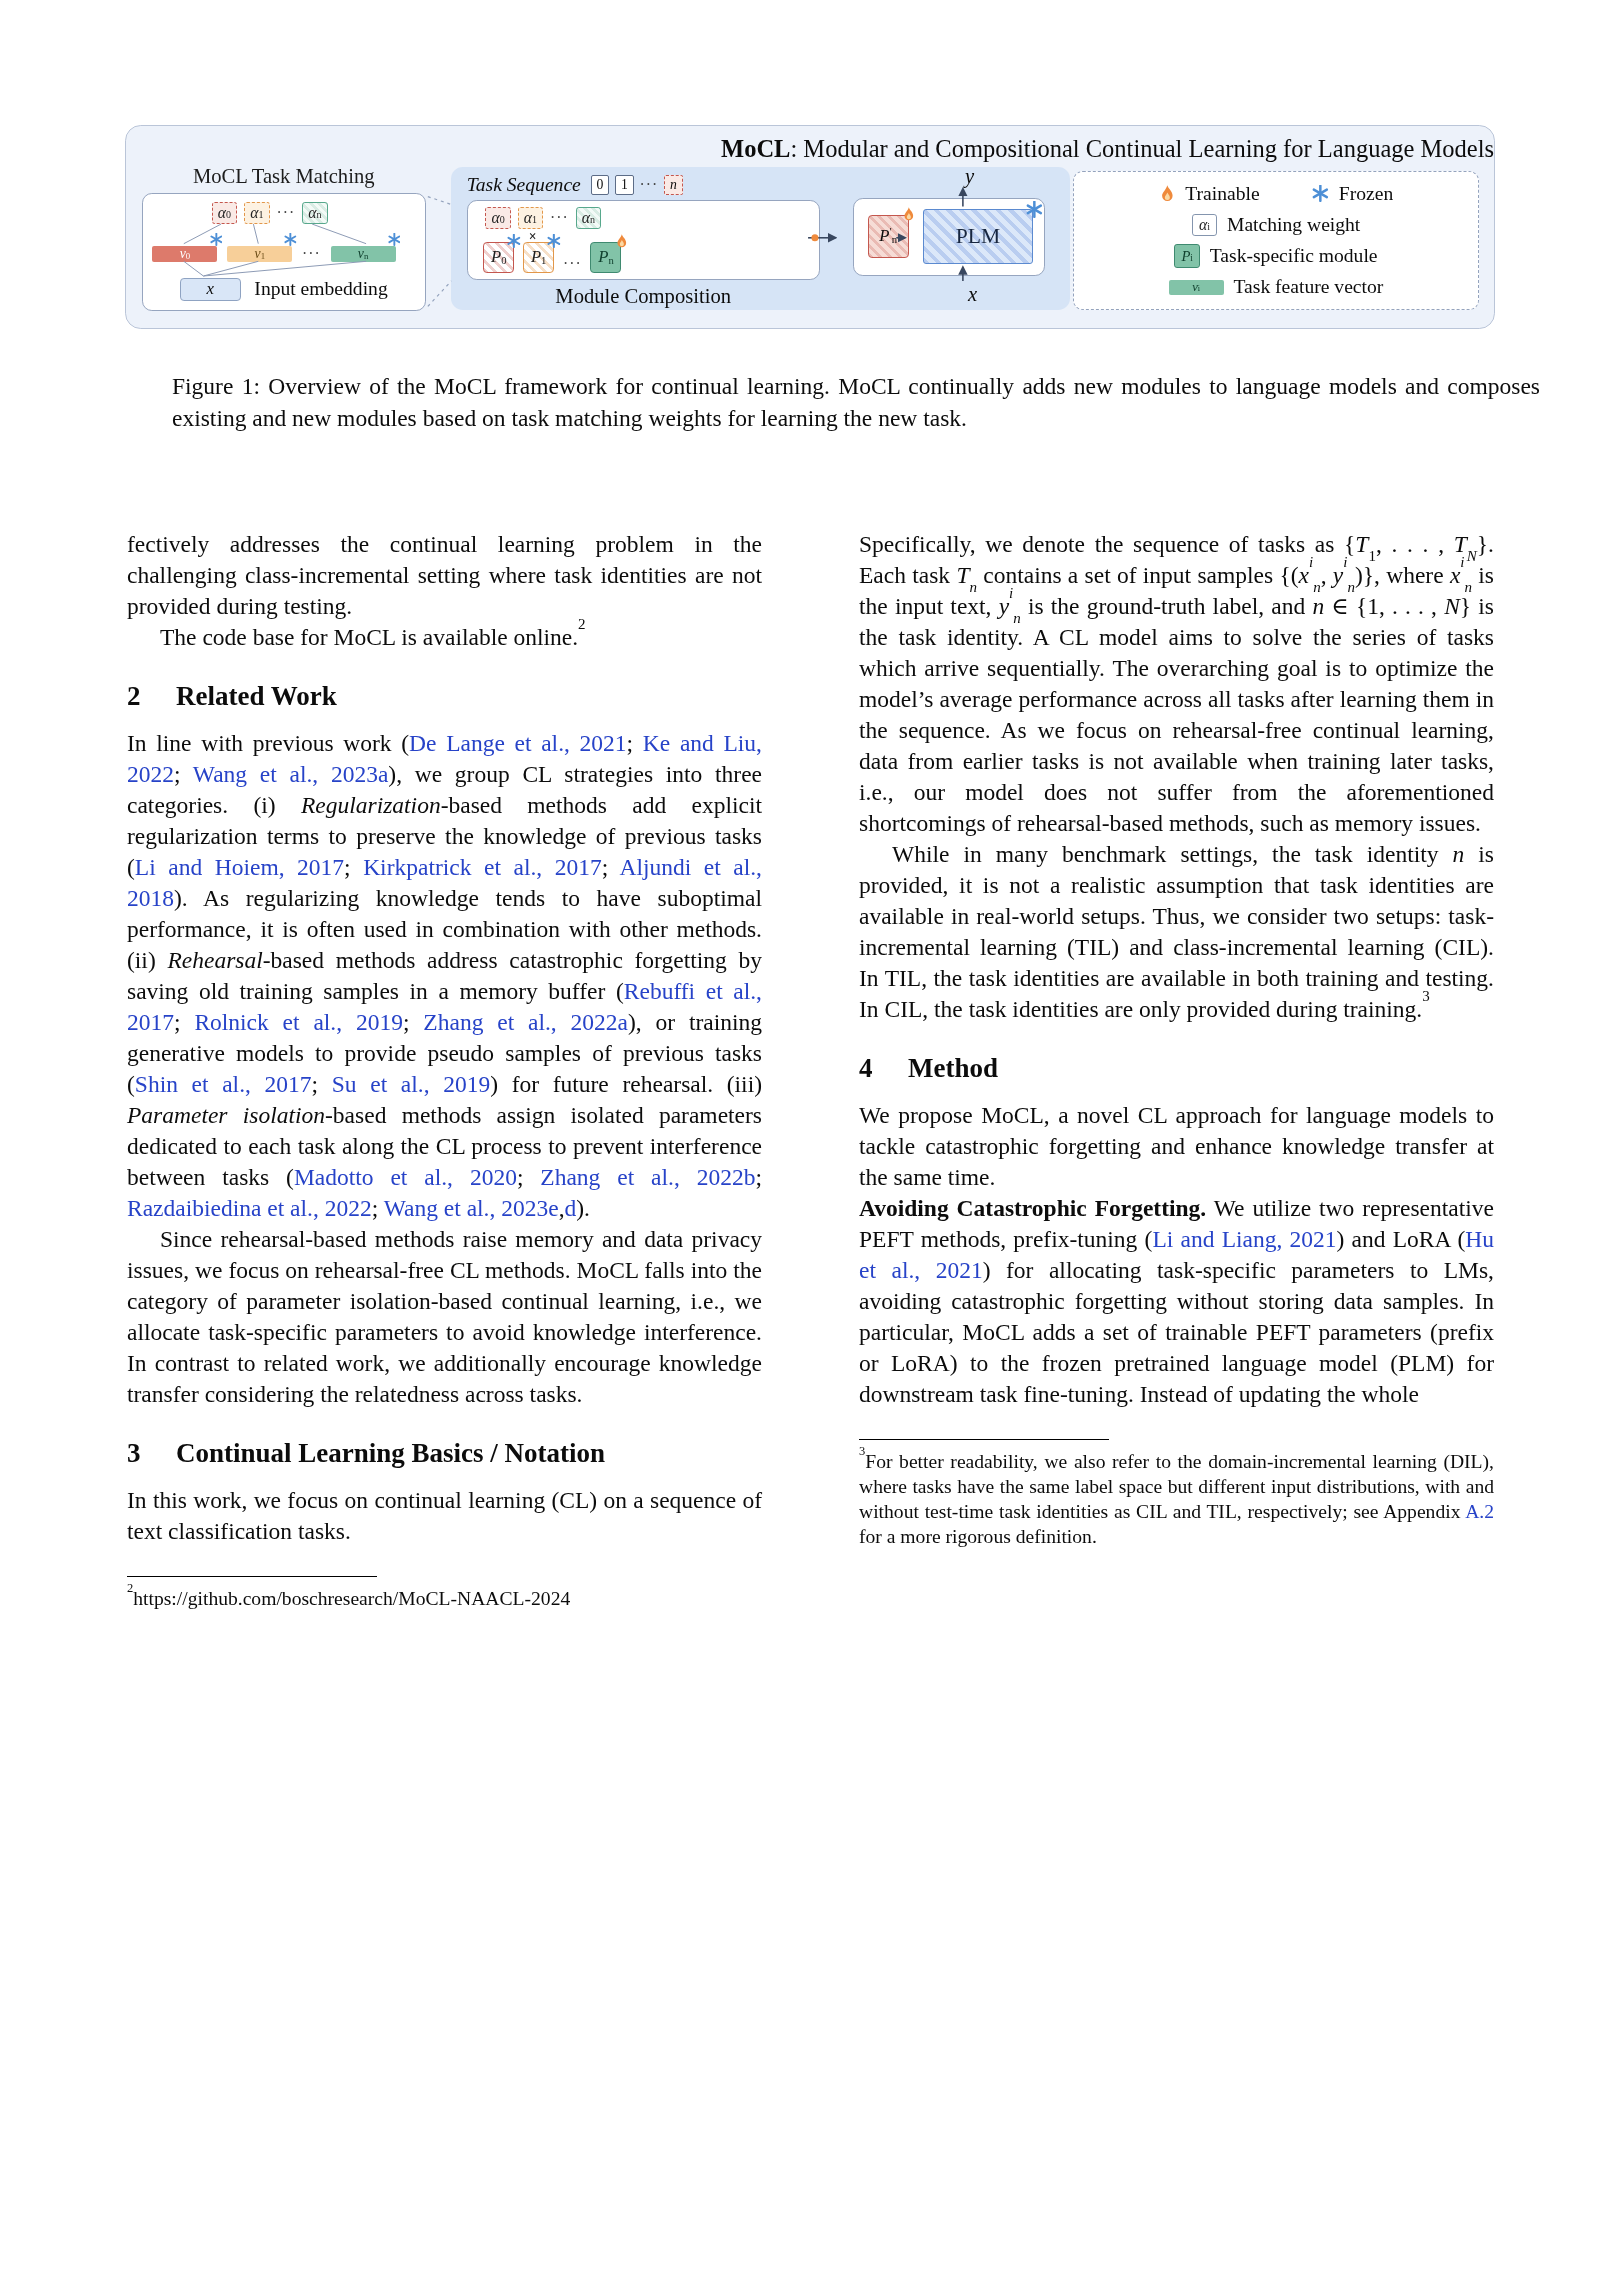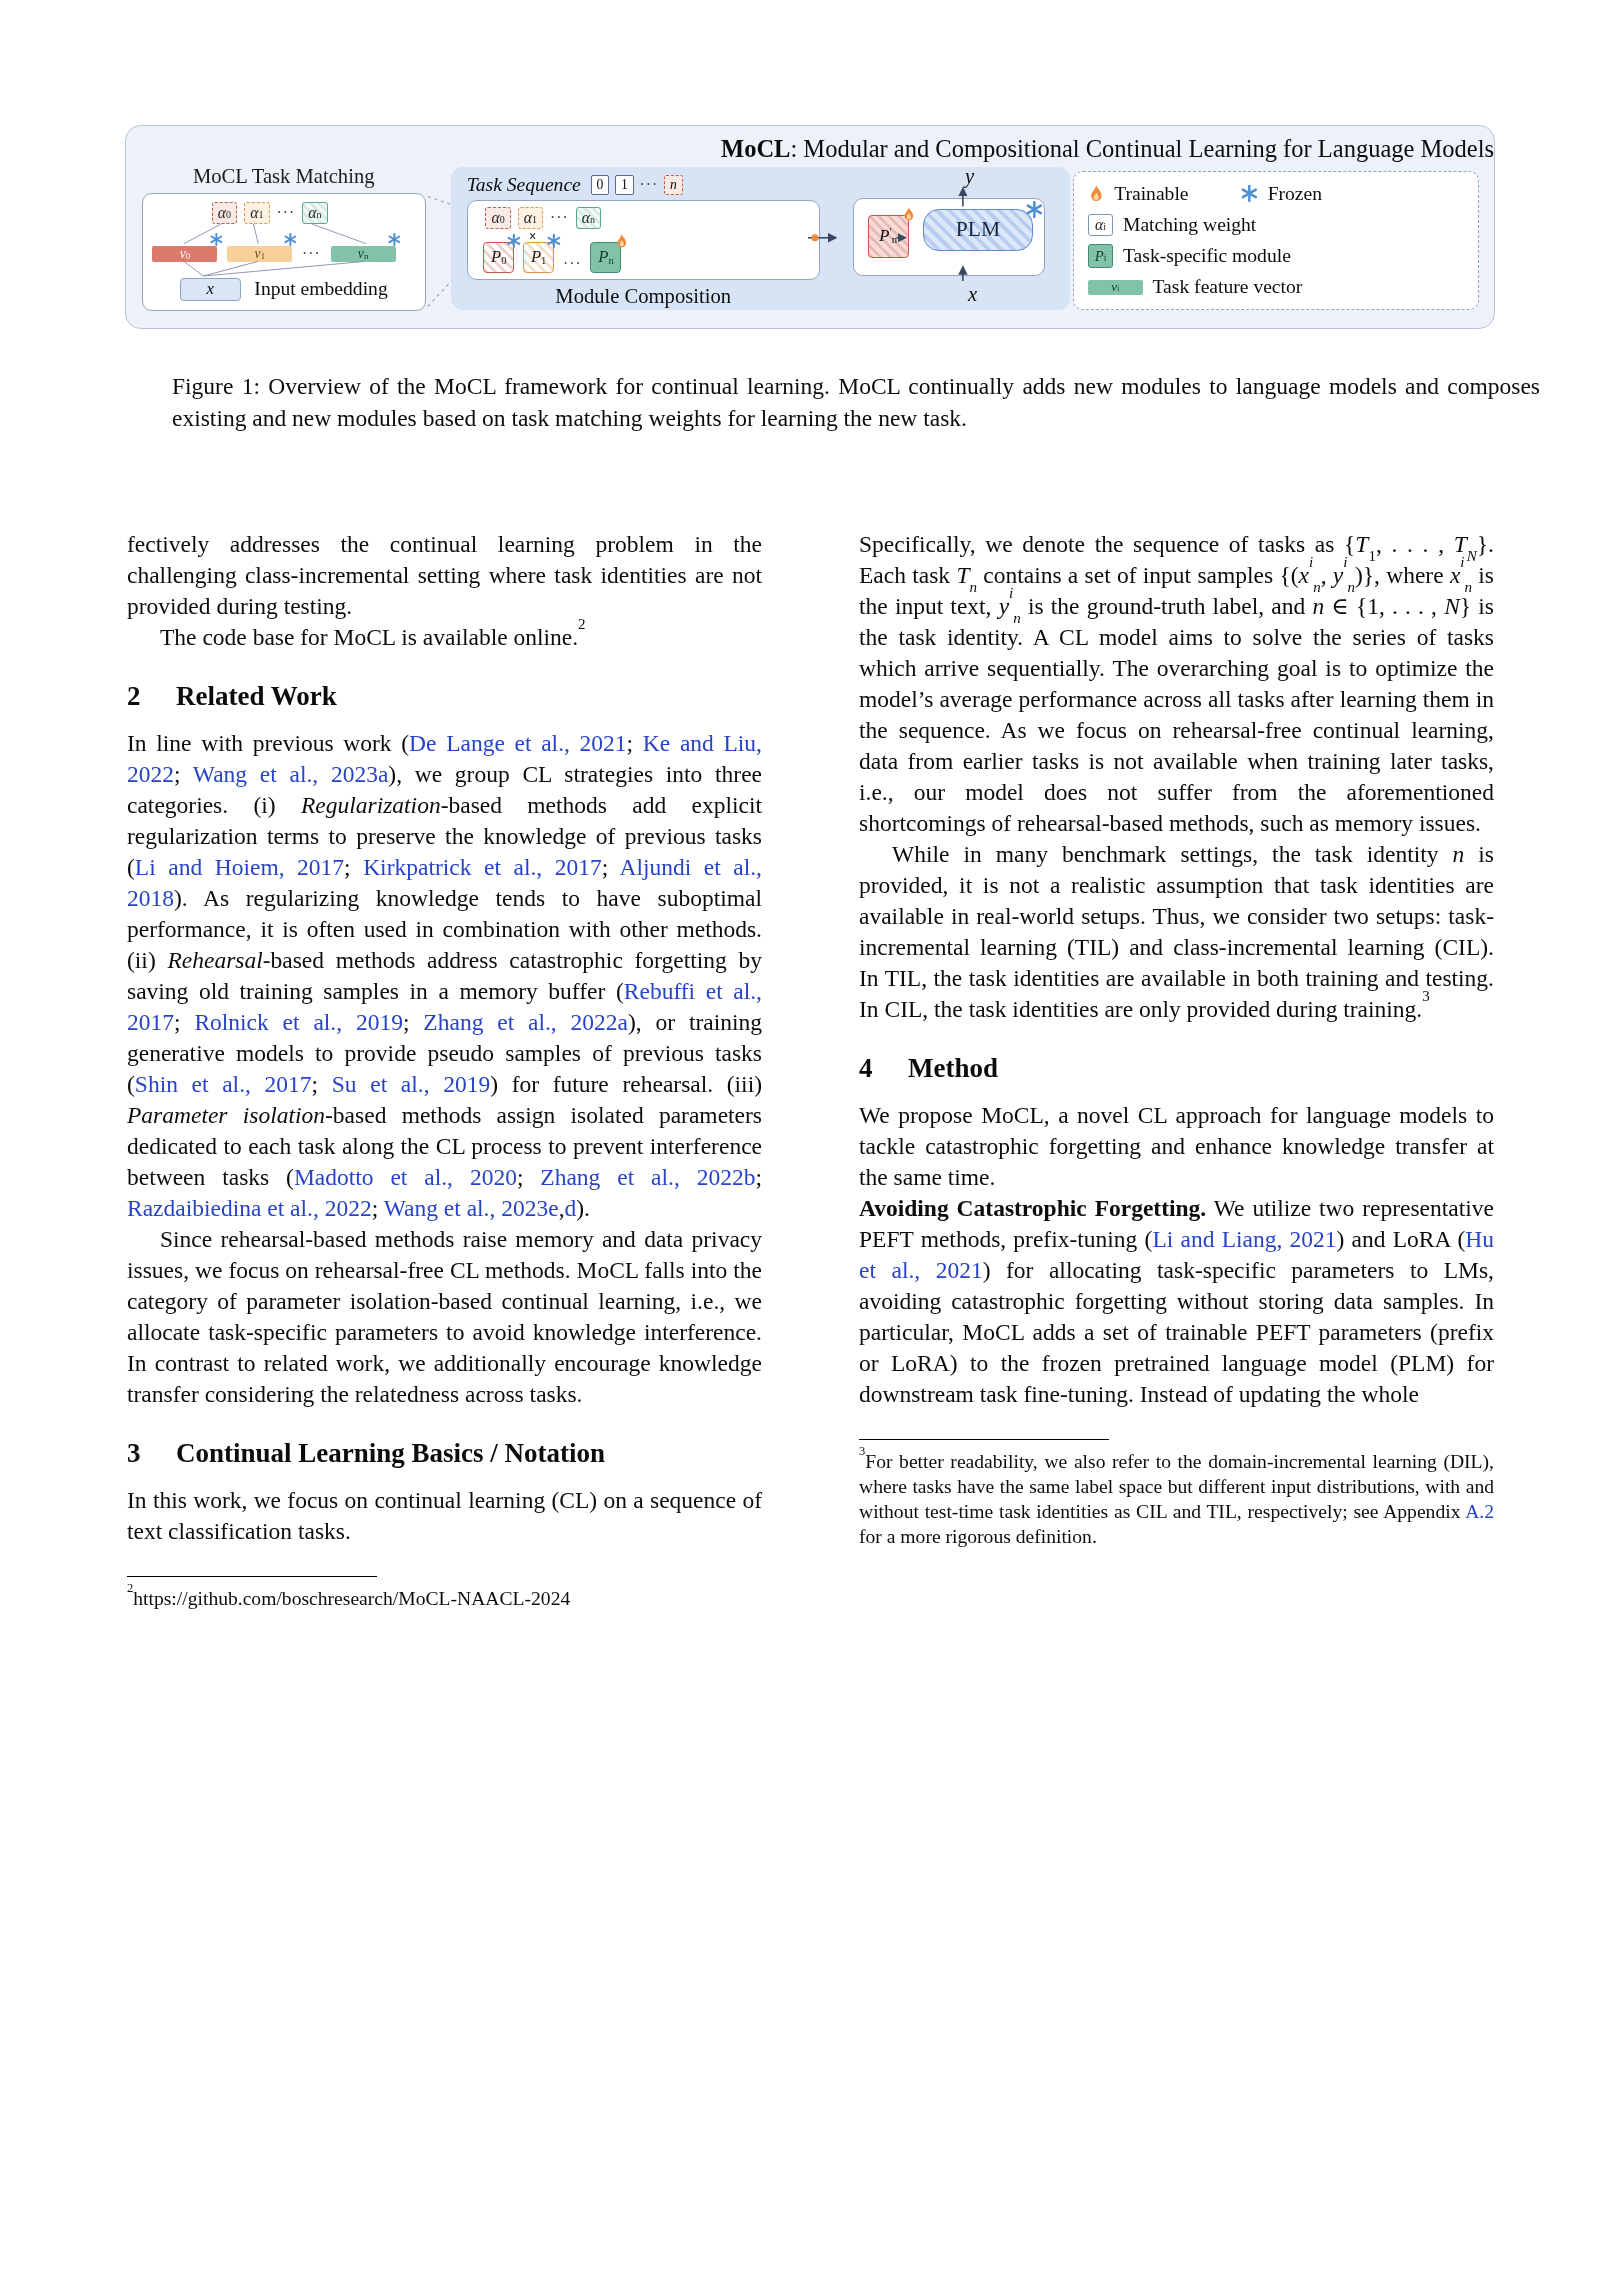--- a/index.html
+++ b/index.html
@@ -64,31 +64,31 @@
          background:repeating-linear-gradient(45deg,rgba(196,87,78,.28) 0 2.9px,rgba(0,0,0,0) 2.9px 6.9px),#fff; }
   .pbox.orange-hatch{ border:1.5px solid var(--orange);
          background:repeating-linear-gradient(45deg,rgba(226,151,74,.3) 0 2.9px,rgba(0,0,0,0) 2.9px 6.9px),#fff; }
   .pbox.teal-solid{ border:1.5px solid #3f8a70; background:var(--bar-teal); color:#11412f; }
   .p-ic{ position:absolute; top:-8.8px; right:-7.8px; width:13.7px; height:13.7px; }
   .plm-wrap{ position:absolute; left:402px; top:31px; width:192px; height:78px; background:#fff;
              border:1.3px solid #96a5bf; border-radius:9.8px; }
   .pprime{ position:absolute; left:13.7px; top:15.7px; width:41px; height:43px; border:1.5px solid var(--red); border-radius:3.9px;
            background:repeating-linear-gradient(45deg,rgba(196,87,78,.25) 0 2.9px,rgba(0,0,0,0) 2.9px 6.9px),#f6dcd6;
            display:flex; align-items:center; justify-content:center; font-size:16.7px; }
-  .plm{ position:absolute; left:69px; top:9.8px; width:110px; height:42px; border:1.6px solid var(--plm-blue); border-radius:16px;
+  .plm{ position:absolute; left:69px; top:9.8px; width:110px; height:55px; border:1.6px solid var(--plm-blue); border-radius:3px;
         background:repeating-linear-gradient(45deg,#b9cdf0 0 3.9px,#dce8f9 3.9px 8.8px);
         display:flex; align-items:center; justify-content:center; font-size:21.6px; color:#17263f; }
   .plm-ic{ position:absolute; top:-10.8px; right:-10.8px; width:16.7px; height:16.7px; }
   .y-label{ position:absolute; left:514px; top:-2px; font-size:20.6px; }
   .x-label{ position:absolute; left:517px; top:116px; font-size:20.6px; }
   .comp-label{ position:absolute; left:15.7px; top:118px; width:353px; text-align:center; font-size:20.6px; }
   .legend{ position:absolute; left:947px; top:45px; width:406px; height:139px; background:#fff;
            border:1.6px dashed #94a3bd; border-radius:9.8px; padding:8.8px 13.7px;
            display:flex; flex-direction:column; justify-content:space-between; }
-  .lg-row{ display:flex; align-items:center; gap:9.8px; font-size:19.6px; height:25.5px; }
+  .lg-row{ display:flex; align-items:center; gap:9.8px; font-size:19.6px; height:25.5px;justify-content:center; }
   .lg-ic{ width:16.7px; height:16.7px; flex:0 0 auto; }
   .lg-gap{ width:33px; }
   .lg-pbox{ width:25.5px; height:23.5px; background:var(--bar-teal); border:1.4px solid #3f8a70; border-radius:2.9px;
             display:inline-flex; align-items:center; justify-content:center; font-size:14.7px; color:#11412f; line-height:1; }
   .lg-vbar{ width:55px; height:15.7px; background:var(--bar-teal); border-radius:2px;
             display:inline-flex; align-items:center; justify-content:center; font-size:12.7px; color:#11412f; line-height:1; }
   
   .caption{ position:absolute; left:127px; top:370px; width:1368px; font-size:23.5px; line-height:32px; text-align:justify;margin-left:45px; }
   .col{ position:absolute; top:529px; width:635px; font-size:23.5px; line-height:31px; text-align:justify; }
   .col-left{ left:127px; }

